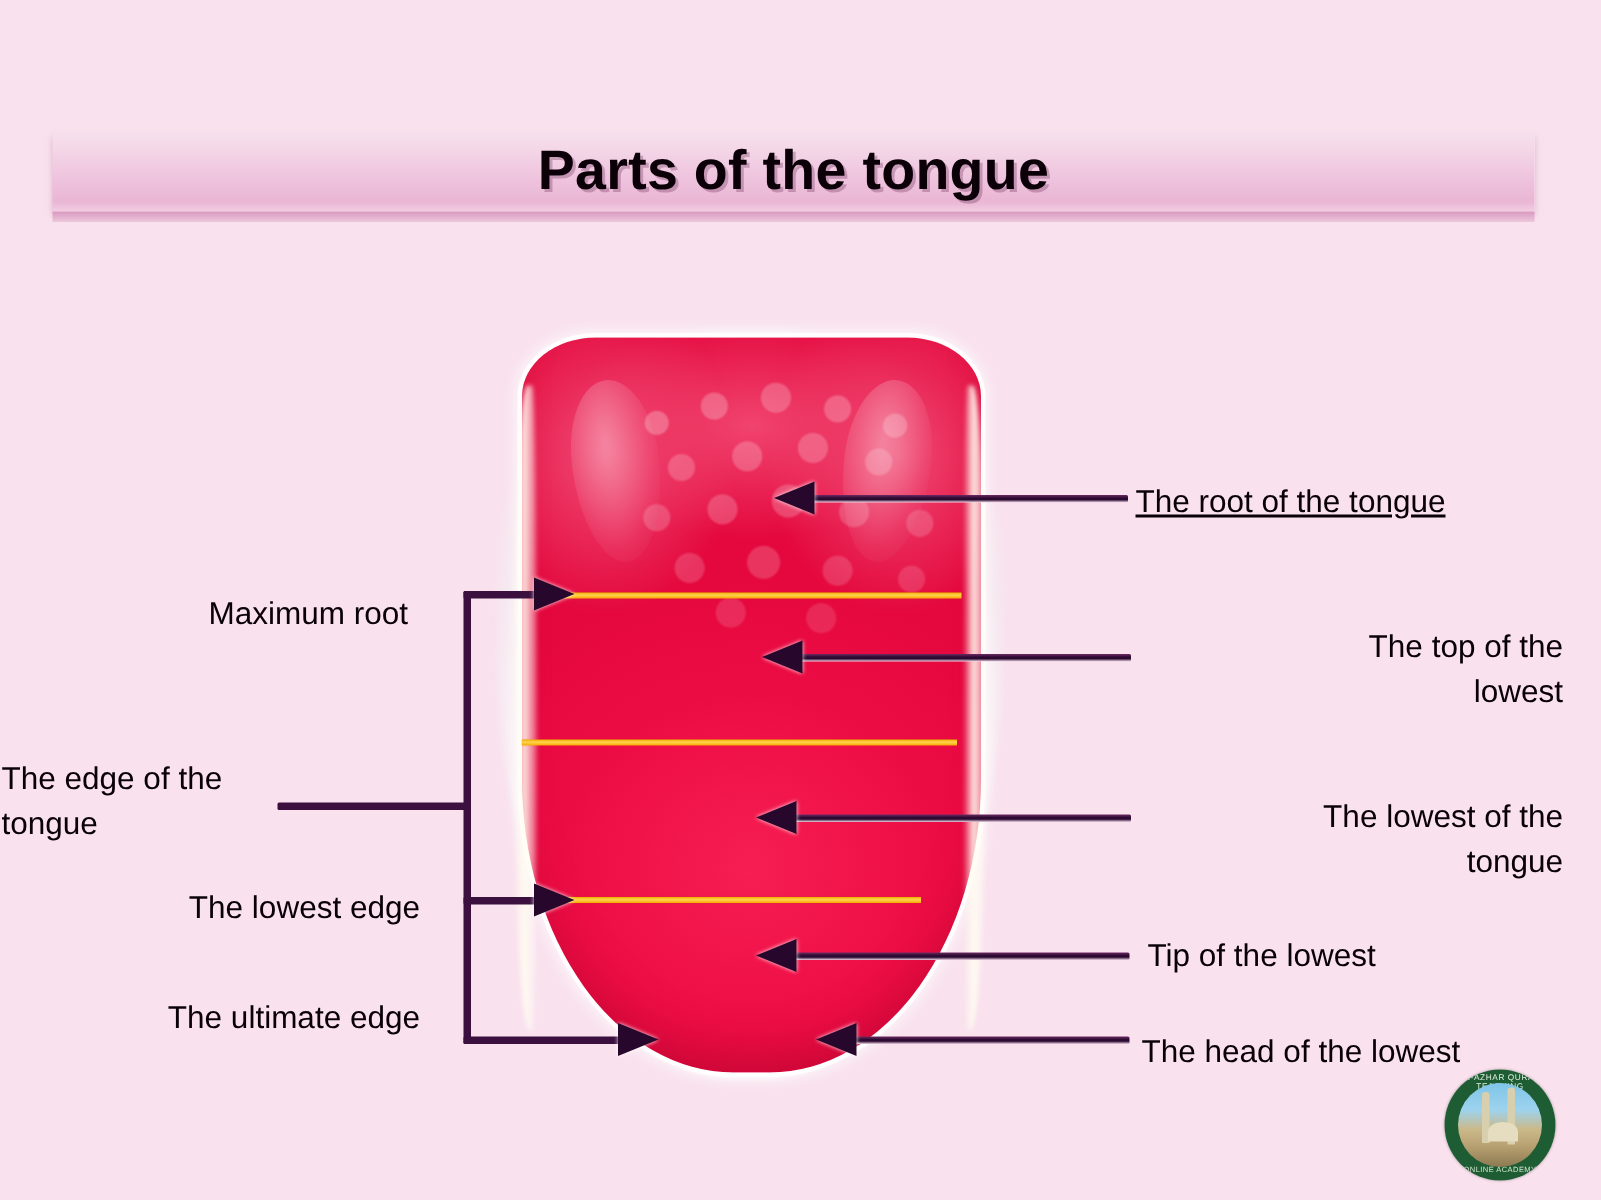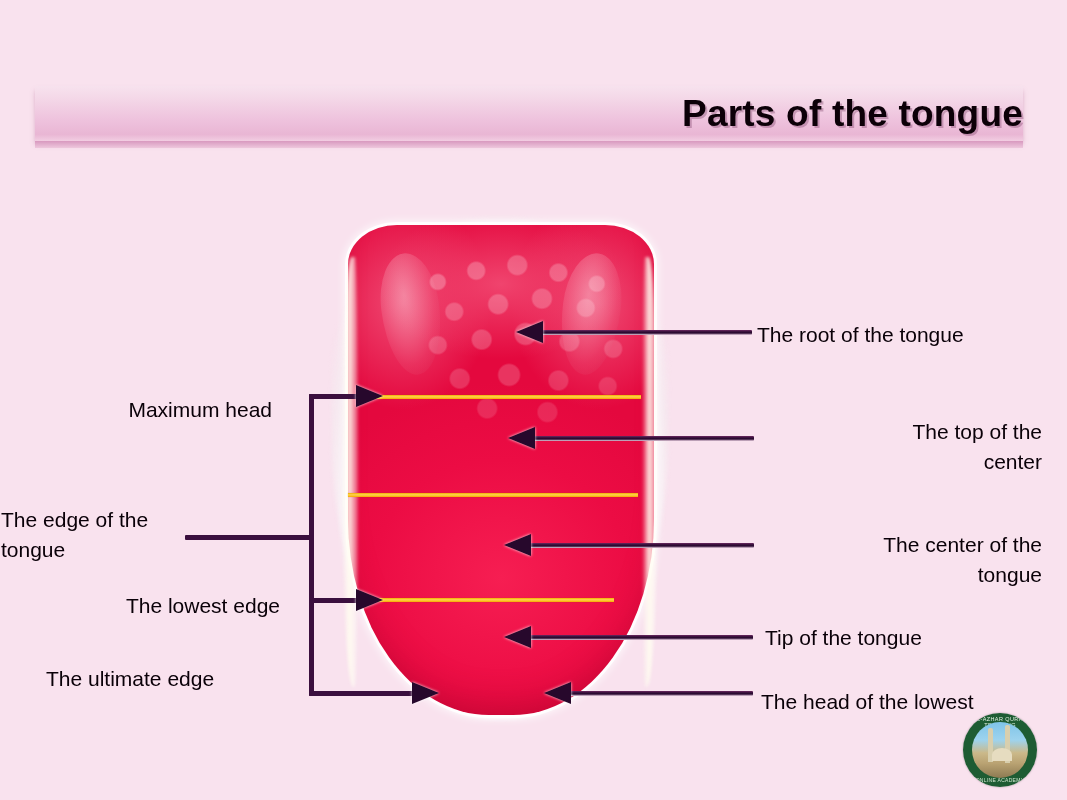--- a/index.html
+++ b/index.html
@@ -13,21 +13,21 @@
     position:absolute;left:35px;top:86px;width:988px;height:55px;
     background:linear-gradient(to bottom,#f7e2ee 0%,#f4d8e8 22%,#eec2dd 62%,#e9b6d4 88%,#f2cde2 100%);
     box-shadow:0 4px 5px -1px rgba(171,92,140,.55);
   }
   #title-banner:after{
     content:"";position:absolute;left:0;right:0;bottom:-7px;height:7px;
     background:linear-gradient(to bottom,#d899bf,#eec7dd);
   }
   #title-text{
     position:absolute;left:0;right:0;top:50%;transform:translateY(-50%);
-    text-align:right;font-size:37px;font-weight:bold;color:#0c0008;
+    text-align:center;font-size:37px;font-weight:bold;color:#0c0008;
     letter-spacing:.2px;
     text-shadow:2px 2px 0 rgba(120,60,100,.35);
   }
 
   
   #tongue-figure{
     position:absolute;left:318px;top:215px;width:364px;height:510px;
   }
   
   #tongue-halo{
@@ -187,53 +187,53 @@
 
 <div class="leader" style="left:528px;top:543px;width:226px;"></div>
 <div class="arrowhead-left" style="left:504px;top:534px;"></div>
 
 <div class="leader" style="left:528px;top:635px;width:225px;"></div>
 <div class="arrowhead-left" style="left:504px;top:626px;"></div>
 
 <div class="leader" style="left:568px;top:691px;width:185px;"></div>
 <div class="arrowhead-left" style="left:544px;top:682px;"></div>
 
-<div class="label label-right" style="left:757px;top:320px;width:300px;text-align:left;">The root of the tongue</div>
+<div class="label label-right" style="left:757px;top:320px;width:300px;text-align:left;text-decoration:underline;">The root of the tongue</div>
 
 <div class="label label-right" style="left:757px;top:417px;width:285px;">The top of the
-center</div>
-
-<div class="label label-right" style="left:757px;top:530px;width:285px;">The center of the
+lowest</div>
+
+<div class="label label-right" style="left:757px;top:530px;width:285px;">The lowest of the
 tongue</div>
 
-<div class="label label-left" style="left:765px;top:623px;width:290px;">Tip of the tongue</div>
+<div class="label label-left" style="left:765px;top:623px;width:290px;">Tip of the lowest</div>
 
 <div class="label label-left" style="left:761px;top:687px;width:300px;">The head of the lowest</div>
 
 <div class="bracket-seg bracket-v" style="left:309px;top:394px;height:302px;"></div>
 
 <div class="bracket-seg bracket-h" style="left:309px;top:394px;width:66px;"></div>
 <div class="arrowhead-right" style="left:356px;top:385px;"></div>
 
 <div class="bracket-seg bracket-h" style="left:185px;top:535px;width:128px;"></div>
 
 <div class="bracket-seg bracket-h" style="left:309px;top:598px;width:66px;"></div>
 <div class="arrowhead-right" style="left:356px;top:589px;"></div>
 
 <div class="bracket-seg bracket-h" style="left:309px;top:691px;width:122px;"></div>
 <div class="arrowhead-right" style="left:412px;top:682px;"></div>
 
-<div class="label" style="left:60px;top:395px;width:212px;text-align:right;">Maximum head</div>
+<div class="label" style="left:60px;top:395px;width:212px;text-align:right;">Maximum root</div>
 
 <div class="label" style="left:1px;top:505px;width:230px;text-align:left;">The edge of the
 tongue</div>
 
 <div class="label" style="left:60px;top:591px;width:220px;text-align:right;">The lowest edge</div>
 
-<div class="label" style="left:46px;top:664px;width:234px;text-align:left;">The ultimate edge</div>
+<div class="label" style="left:46px;top:664px;width:234px;text-align:right;">The ultimate edge</div>
 
 <div id="site-logo">
   <div id="logo-ring-text">AL-AZHAR  QURAN  TEACHING</div>
   <div id="site-logo-inner">
     <div class="minaret" id="minaret-a"></div>
     <div class="minaret" id="minaret-b"></div>
     <div id="logo-dome"></div>
   </div>
   <div id="logo-ring-text-bottom">ONLINE  ACADEMY</div>
 </div>

